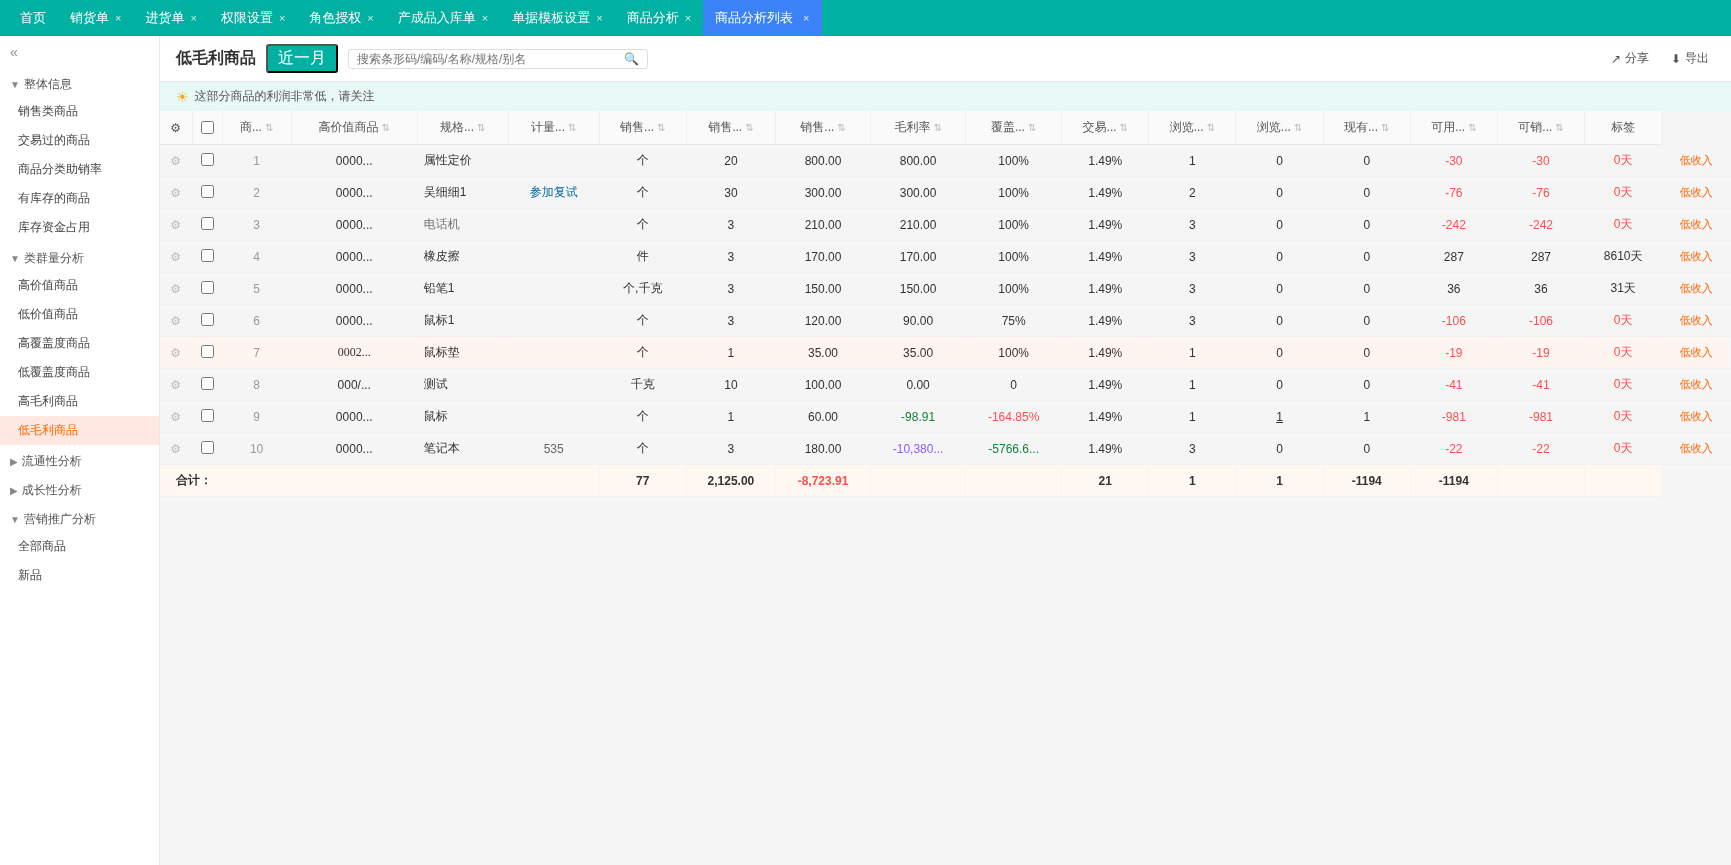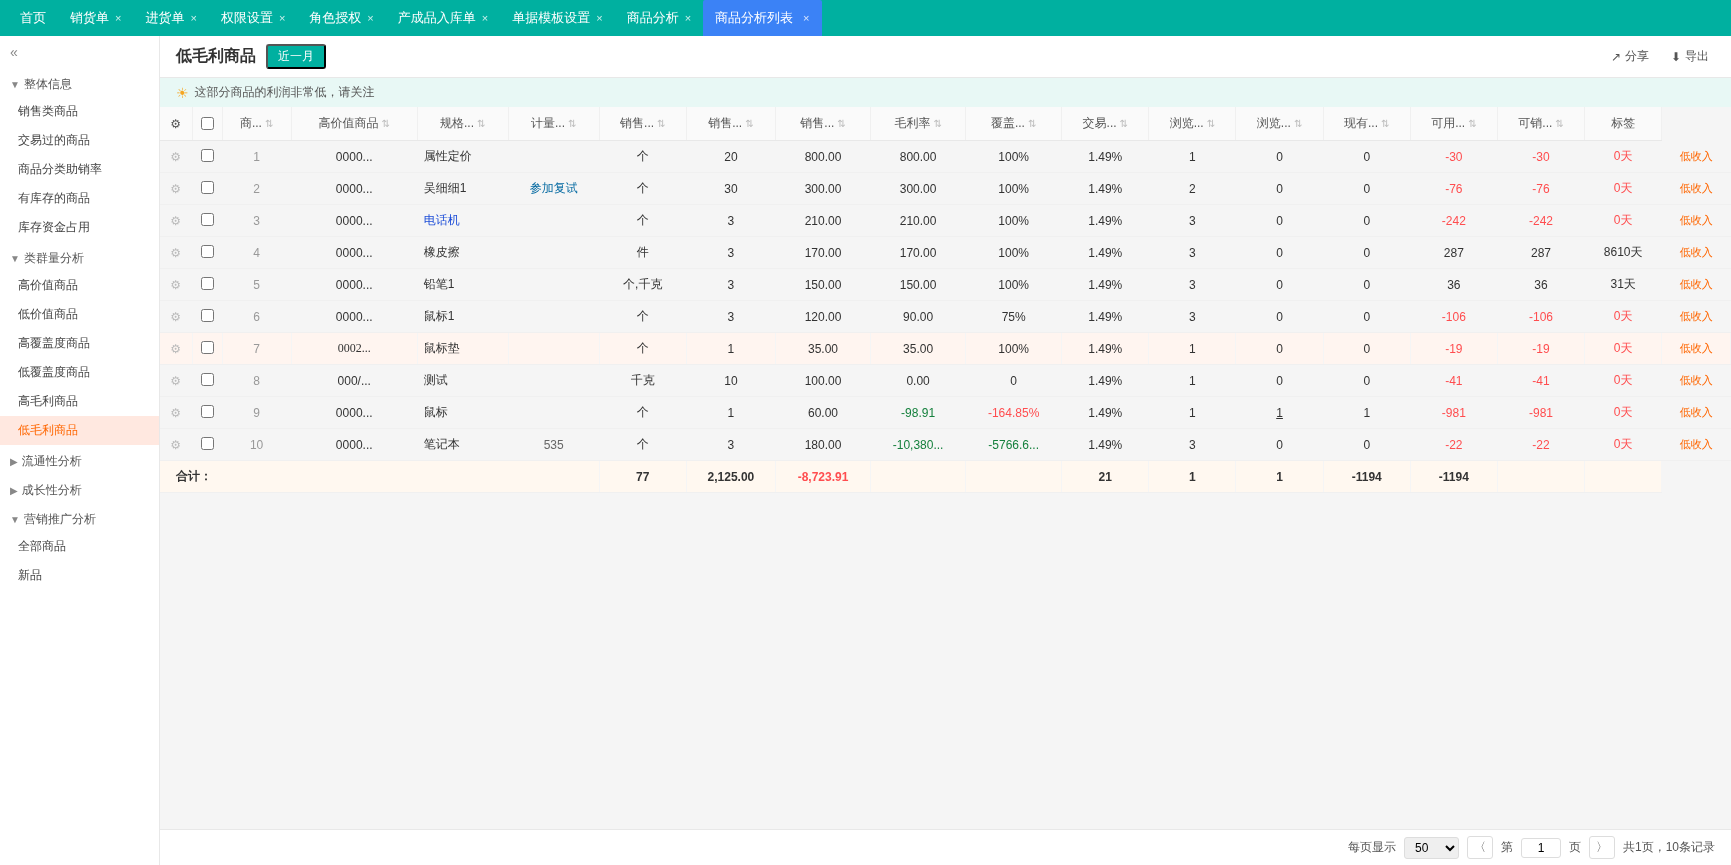--- a/index.html
+++ b/index.html
@@ -83,21 +83,21 @@
     .page-title {
       font-size: 16px;
       font-weight: bold;
       color: #333;
     }
     .date-filter {
       background: #00b0a0;
       color: #fff;
       border-radius: 3px;
       padding: 2px 10px;
-      font-size: 12px;
+      font-size: 16px;
       cursor: pointer;
     }
     .search-box {
       display: flex;
       align-items: center;
       border: 1px solid #ddd;
       border-radius: 3px;
       padding: 2px 8px;
       flex: 1;
       max-width: 300px;
@@ -324,20 +324,24 @@
     </div>
     <div class="sidebar-item">全部商品</div>
     <div class="sidebar-item">新品</div>
   </aside>
 
   <div class="content-area">
 
     <div class="page-header">
       <h1 class="page-title">低毛利商品</h1>
       <button class="date-filter">近一月</button>
+      <div class="search-box">
+        <input type="text" placeholder="搜索条形码/编码/名称/规格/别名" style="">
+        <span style="color:#bbb; cursor:pointer;">🔍</span>
+      </div>
       <div class="header-actions">
         <button class="header-btn">
           <span>↗</span>
           <span>分享</span>
         </button>
         <button class="header-btn">
           <span>⬇</span>
           <span>导出</span>
         </button>
       </div>
@@ -498,21 +502,21 @@
     <td style="color:#ff4d4f">-76</td>
     <td style="color:#ff4d4f">-76</td>
     <td style="color:#ff4d4f">0天</td>
     <td><span style="color:#ff6600;font-size:11px;">低收入</span></td>
   </tr>
             <tr>
     <td style="color:#bbb;">⚙</td>
     <td class="checkbox-cell"><input type="checkbox" style=""></td>
     <td class="row-num">3</td>
     <td style="color:#333;">0000...</td>
-    <td style="text-align:left; color:#1d4ed8;">电话机</td>
+    <td style="text-align:left; color:#737373;">电话机</td>
     <td style="color:#666;"></td>
     <td>个</td>
     <td>3</td>
     <td>210.00</td>
     <td style="">210.00</td>
     <td style="">100%</td>
     <td>1.49%</td>
     <td>3</td>
     <td style="">0</td>
     <td>0</td>
@@ -650,21 +654,21 @@
             <tr>
     <td style="color:#bbb;">⚙</td>
     <td class="checkbox-cell"><input type="checkbox" style=""></td>
     <td class="row-num">10</td>
     <td style="color:#333;">0000...</td>
     <td style="text-align:left; color:#333;">笔记本</td>
     <td style="color:#666;">535</td>
     <td>个</td>
     <td>3</td>
     <td>180.00</td>
-    <td style="color:#15803d">-10,380...</td>
+    <td style="color:#8b5cf6">-10,380...</td>
     <td style="color:#15803d">-5766.6...</td>
     <td>1.49%</td>
     <td>3</td>
     <td style="">0</td>
     <td>0</td>
     <td style="color:#ff4d4f">-22</td>
     <td style="color:#ff4d4f">-22</td>
     <td style="color:#ff4d4f">0天</td>
     <td><span style="color:#ff6600;font-size:11px;">低收入</span></td>
   </tr>
@@ -682,28 +686,14 @@
             <td>1</td>
             <td>-1194</td>
             <td>-1194</td>
             <td></td>
             <td></td>
           </tr>
         </tfoot>
       </table>
     </div>
 
-    <div class="pagination-bar">
-      <span>每页显示</span>
-      <select class="page-size-select">
-        <option>50</option>
-        <option>100</option>
-        <option>200</option>
-      </select>
-      <button class="page-btn">〈</button>
-      <span>第</span>
-      <input type="text" class="page-input" value="1" style="">
-      <span>页</span>
-      <button class="page-btn">〉</button>
-      <span>共1页，10条记录</span>
-    </div>
   </div>
 </div>
 
 </body></html>

